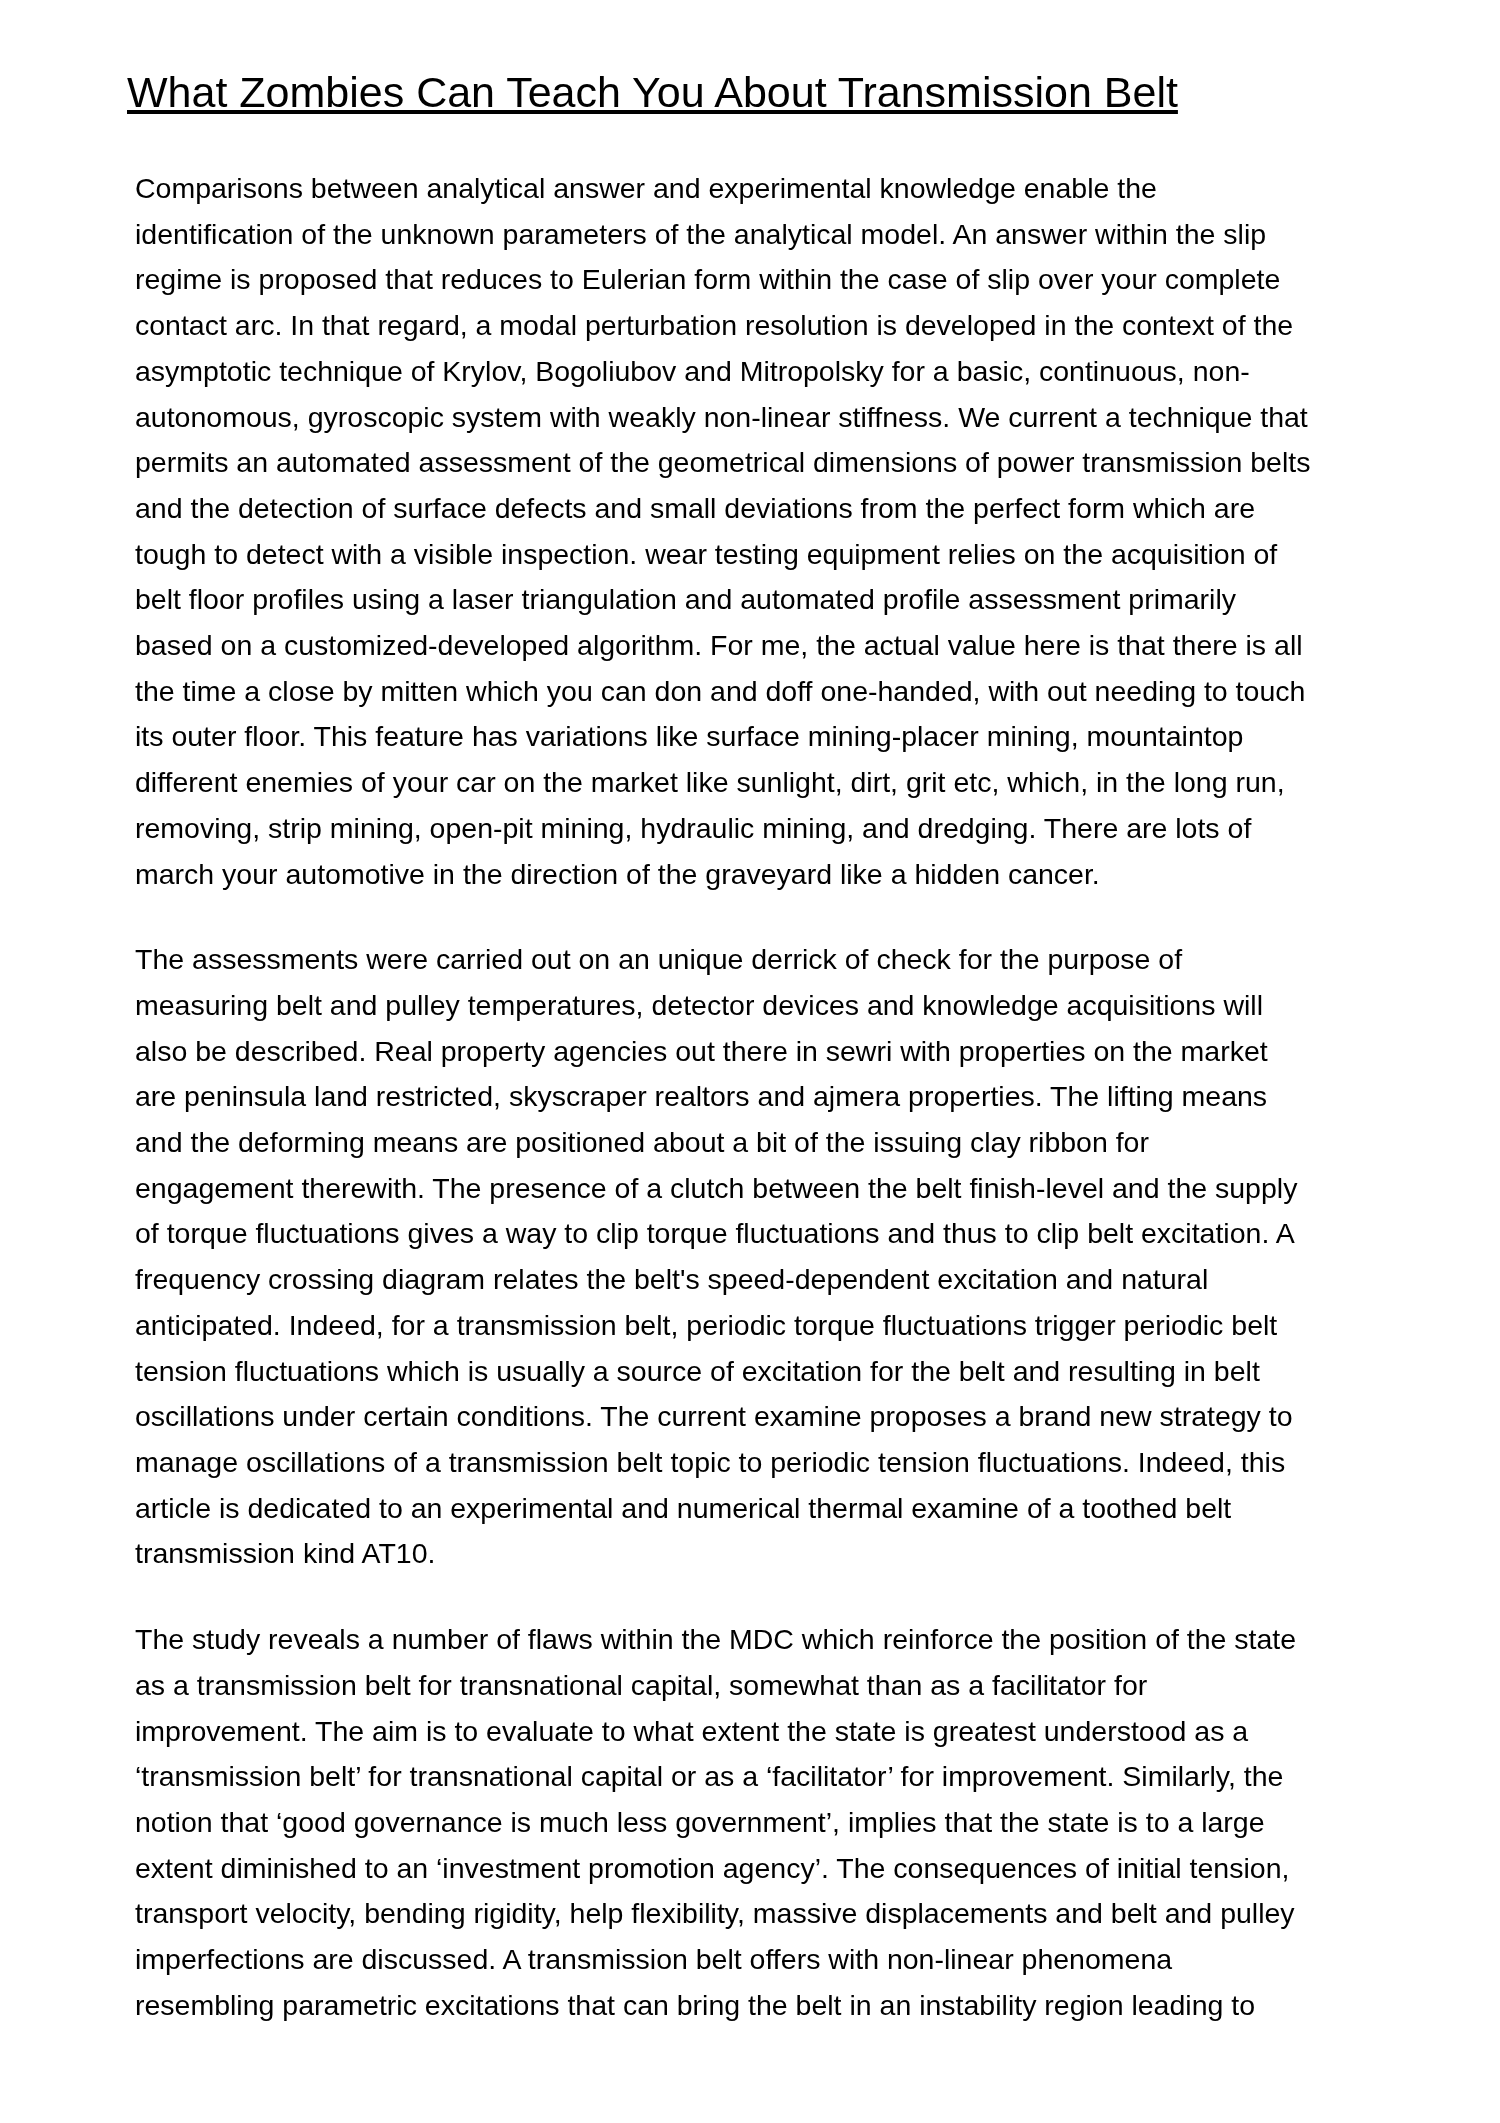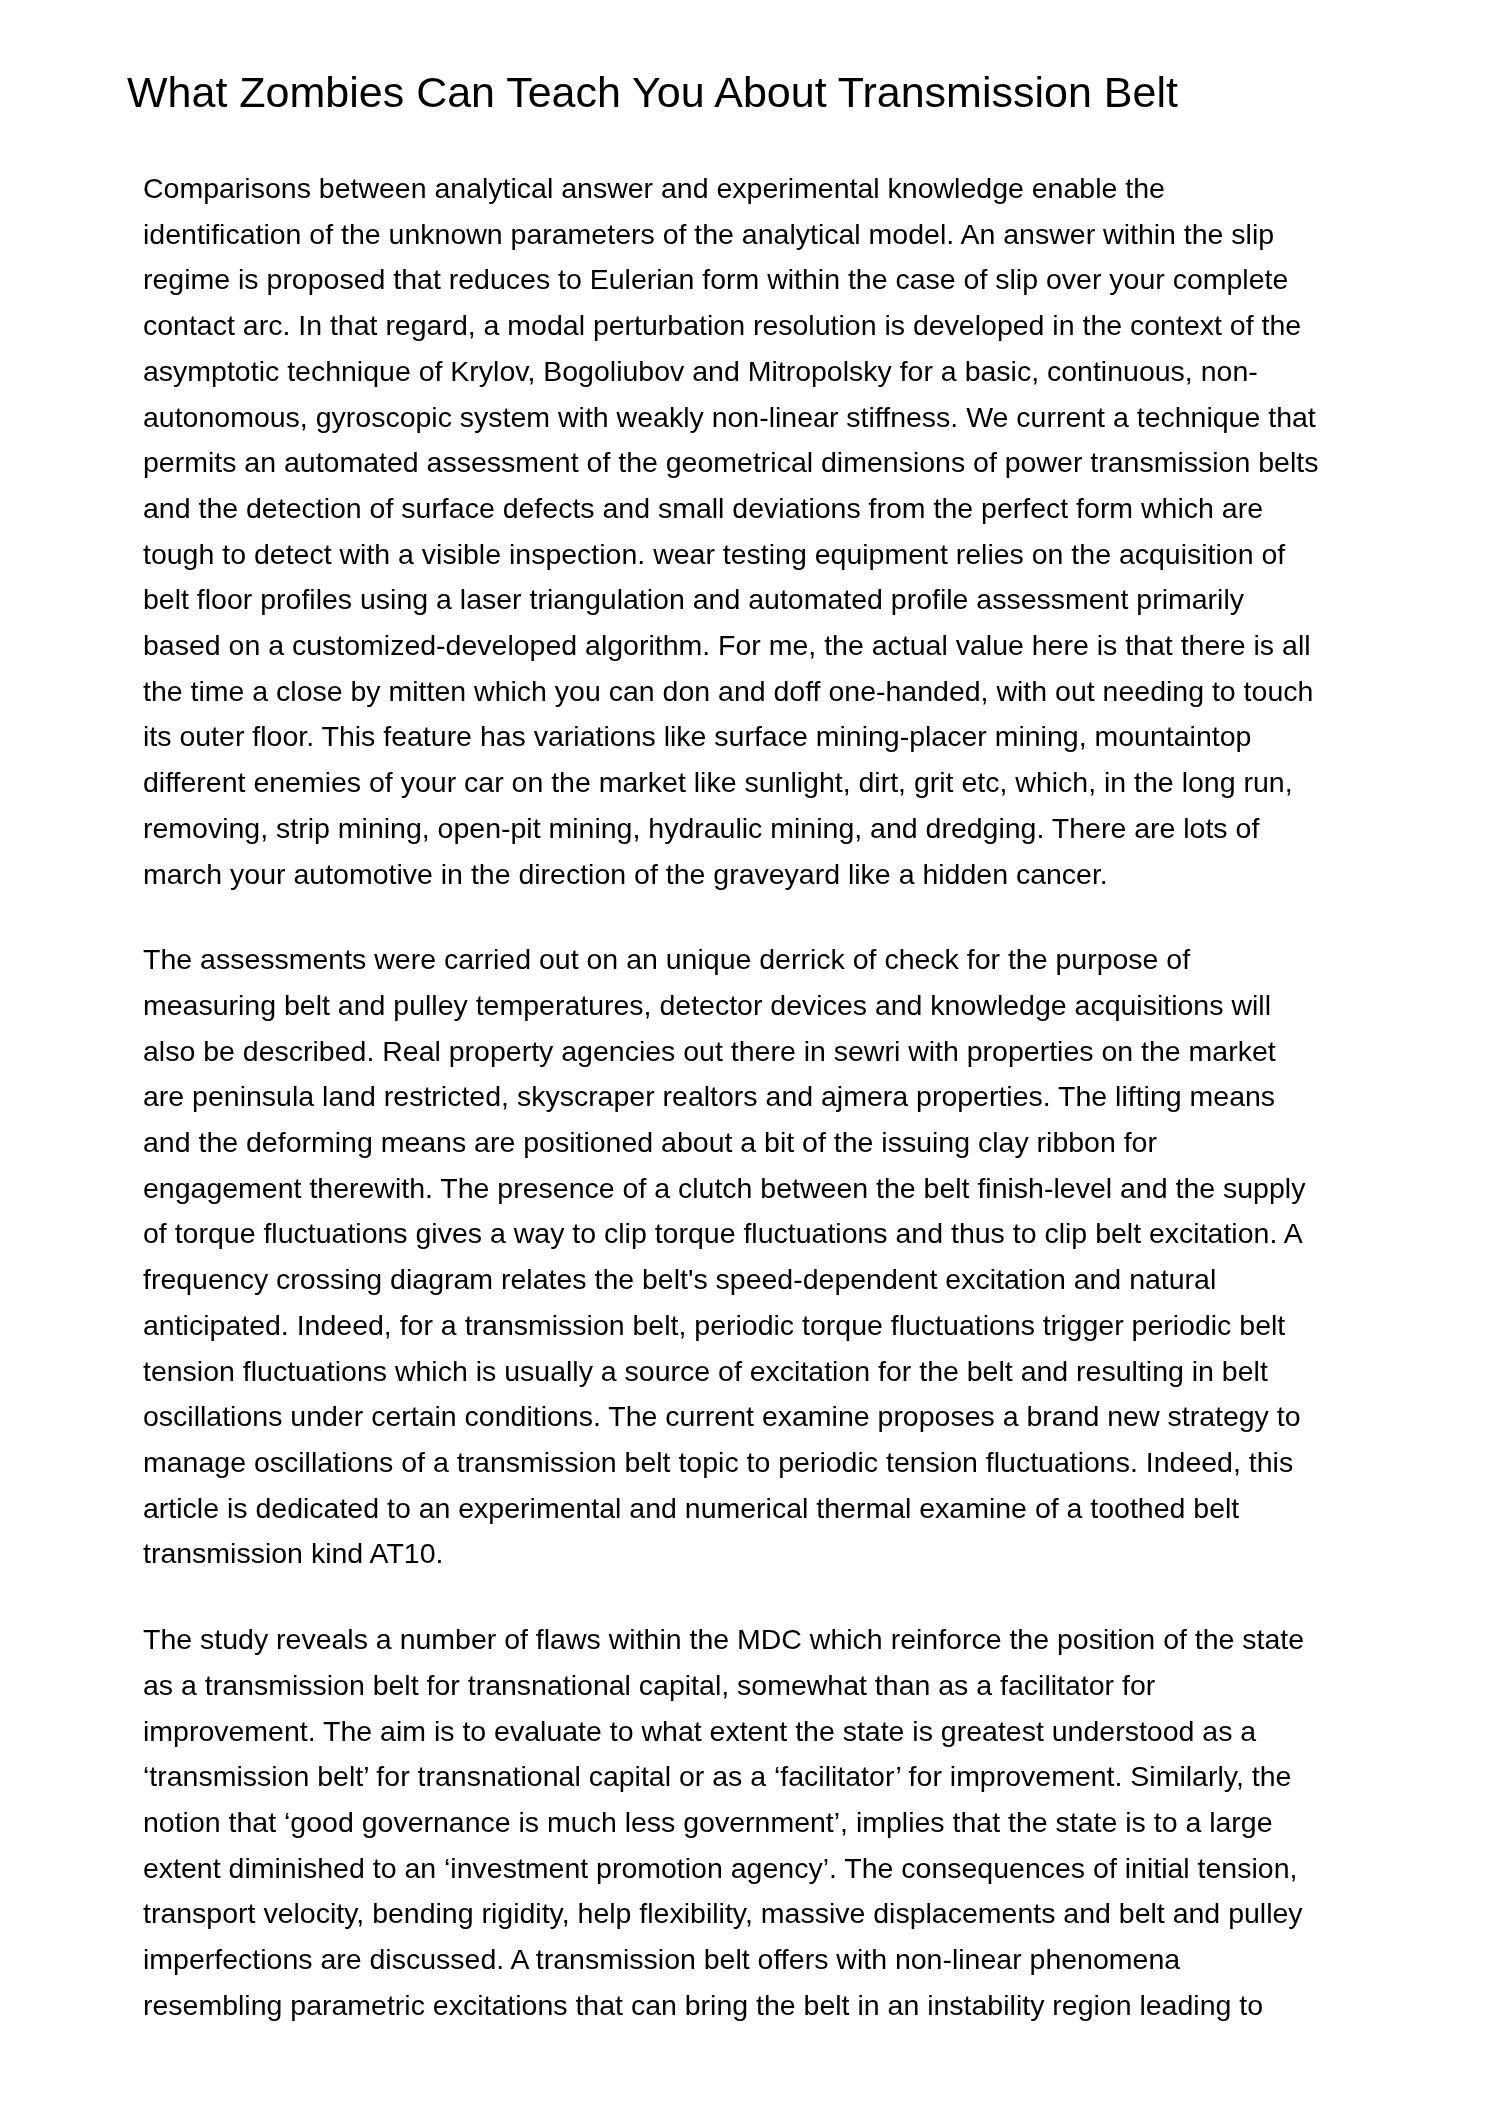--- a/index.html
+++ b/index.html
@@ -23,29 +23,30 @@
     }
     .title {
       margin: 0;
       position: absolute;
       top: 66px;
       left: 0;
       font-size: 43px;
       font-weight: normal;
       line-height: 52px;
       white-space: nowrap;
+      text-decoration: underline;
     }
     .body {
       position: absolute;
       top: 166px;
       left: 0;
       width: 1300px;
     }
     .para {
-      margin: 0 0 40px 16px;
+      margin: 0 0 40px 8px;
       font-size: 28.5px;
       line-height: 45.7px;
     }
     .line {
       display: block;
       white-space: nowrap;
     }
   </style>
 </head>
 <body>

